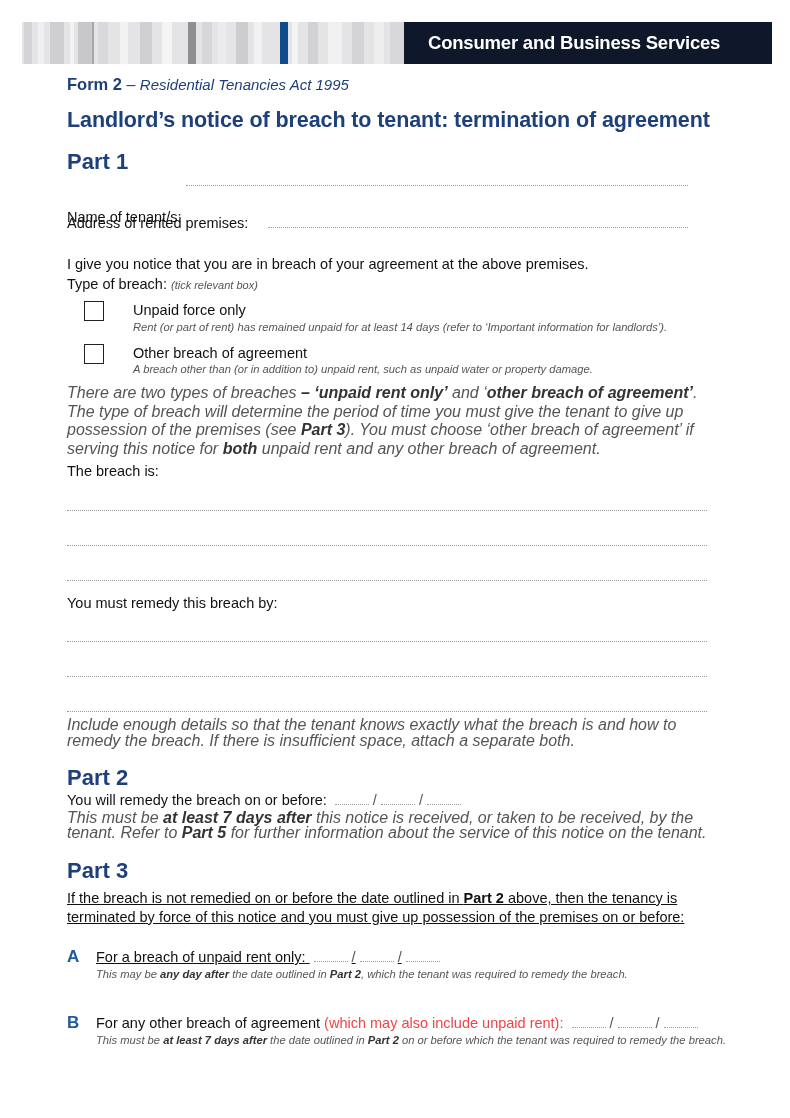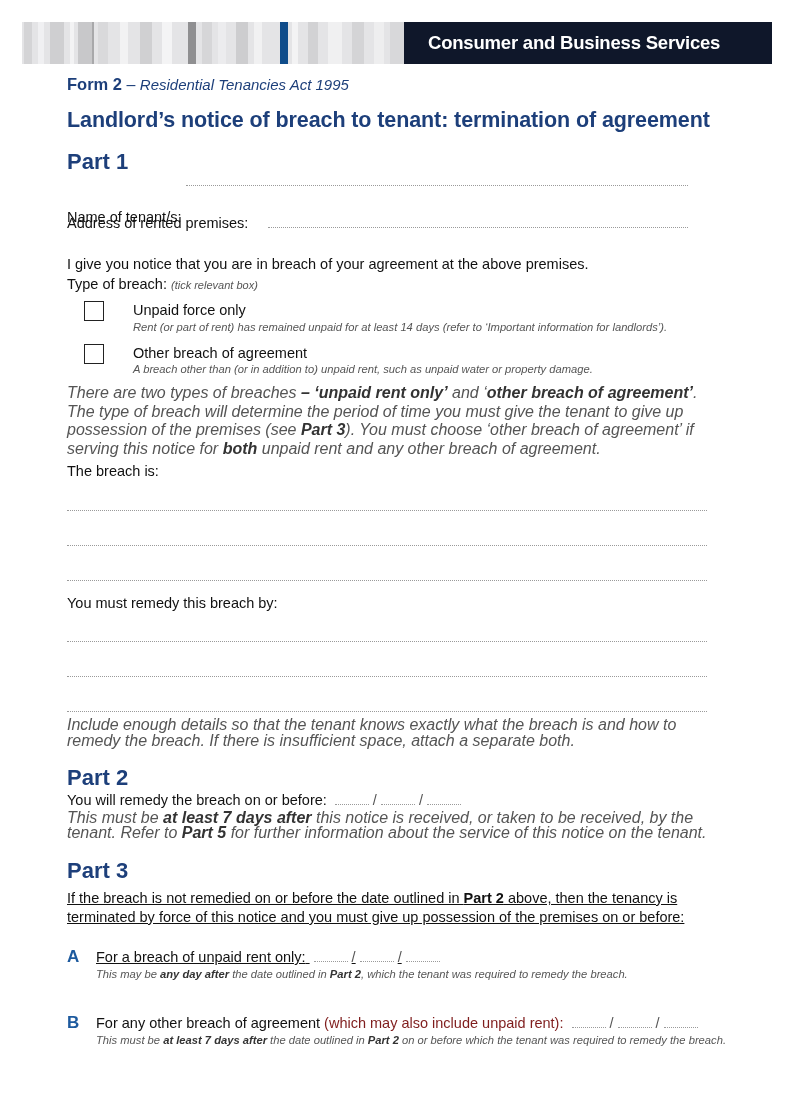--- a/index.html
+++ b/index.html
@@ -29,21 +29,21 @@
 
     .checkbox { position: absolute; width: 20px; height: 20px; border: 1.5px solid #222; background: #fff; left: 84px; }
     .opt-label { position: absolute; left: 133px; font-size: 14.5px; color: #111; }
     .opt-note { position: absolute; left: 133px; font-size: 11.2px; font-style: italic; color: #555; }
 
     .inline-dots { display: inline-block; border-bottom: 1px dotted #9a9a9a; width: 34px; height: 10px; vertical-align: baseline; margin: 0 4px; }
     .slash { color: #555; }
 
     .letter { position: absolute; left: 67px; font-size: 17px; font-weight: bold; color: #1d5a9e; }
     .sub-label { position: absolute; left: 96px; font-size: 14.5px; color: #111; }
-    .sub-label .gray { color: #7f1d1d; }
+    .sub-label .gray { color: #ef4444; }
     .sub-note { position: absolute; left: 96px; width: 640px; font-size: 11.2px; font-style: italic; color: #555; line-height: 14px; }
     .sub-note b { color: #333; }
   </style>
 </head>
 <body>
 
 <div class="header">
   <div class="stripes" id="stripes">
       <div class="stripe" style="left: 2px; width: 8px; background: rgb(212, 212, 214);"></div>
       <div class="stripe" style="left: 16px; width: 6px; background: rgb(240, 240, 242);"></div>

